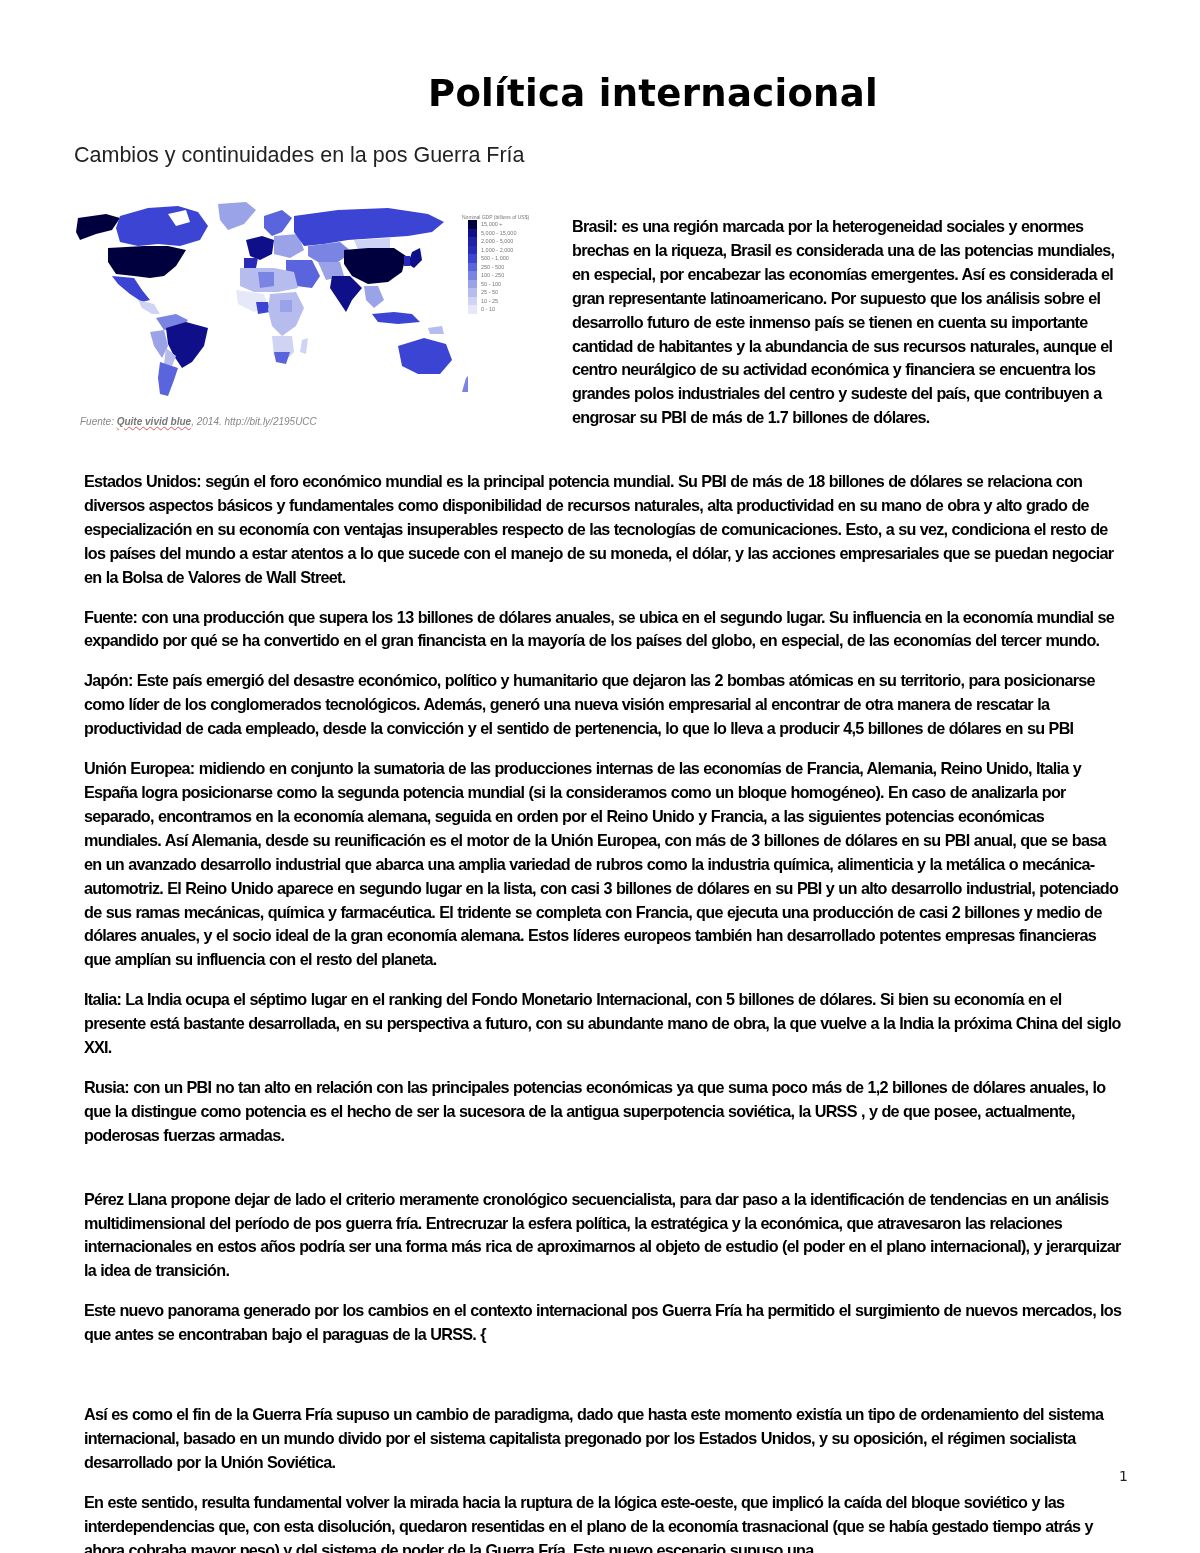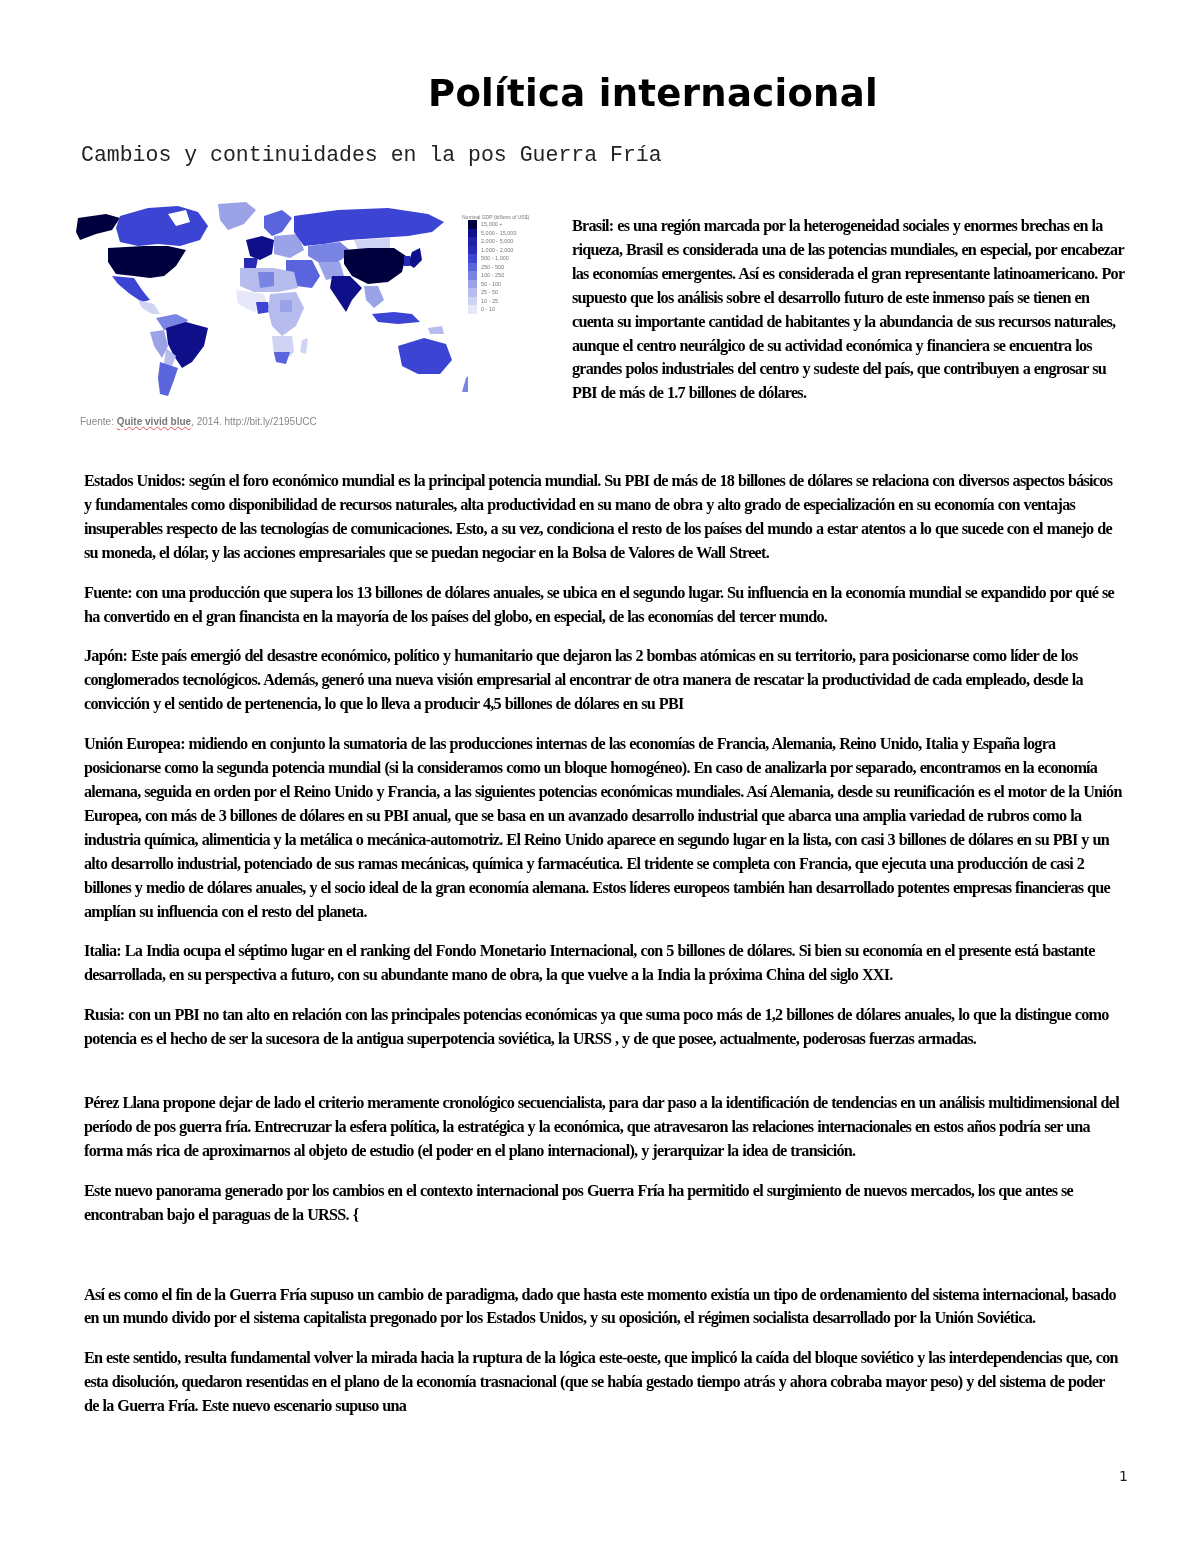--- a/index.html
+++ b/index.html
@@ -2,38 +2,38 @@
 <html><head>
 <meta charset="utf-8">
 <style>
   html, body { margin:0; padding:0; background:#ffffff; }
   body { width:1200px; height:1553px; position:relative; overflow:hidden; color:#000; }
   .page-title {
     position:absolute; left:0; width:1306px; top:72px; text-align:center;
     font-family:"DejaVu Sans", sans-serif; font-weight:bold; font-size:37px; letter-spacing:0.3px;
   }
   .subtitle {
-    position:absolute; left:81px; top:143px;
-    font-family:Liberation Mono, monospace; font-size:21.5px; color:#222;text-align:right;
+    position:absolute; left:74px; top:143px;
+    font-family:Liberation Sans, sans-serif; font-size:21.5px; color:#222;text-align:right;
   }
   .figure { position:absolute; left:68px; top:196px; width:490px; height:245px; }
   .map-svg { position:absolute; left:0; top:0; width:400px; height:205px; }
   .legend { position:absolute; left:400px; top:18px; width:90px; }
   .legend-title { font-family:"Liberation Sans", sans-serif; font-size:5px; color:#777; white-space:nowrap; margin-left:-6px; }
   .legend-row { display:flex; align-items:center; height:8.5px; }
   .legend-swatch { width:9px; height:8.5px; }
   .legend-label { font-family:"Liberation Sans", sans-serif; font-size:5.5px; color:#777; margin-left:4px; white-space:nowrap; }
   .caption {
     position:absolute; left:12px; top:220px;
-    font-family:"Liberation Sans", sans-serif; font-size:10px; color:#888; white-space:nowrap;
+    font-family:"Liberation Sans", sans-serif; font-size:10px; color:#888; white-space:nowrap;font-style:italic;
   }
   .caption b { color:#777; }
   .caption .underline { text-decoration:underline wavy #d55; }
   .body-text {
-    font-family:Liberation Serif, serif; font-weight:bold; font-size:16.2px;
+    font-family:Liberation Sans, sans-serif; font-weight:bold; font-size:16.2px;
     letter-spacing:-0.75px; word-spacing:0.5px; line-height:23.9px; color:#000;
   }
   .brasil-block { position:absolute; left:572px; top:215px; width:560px; }
   .main-block { position:absolute; left:68px; top:454px; width:1070px; }
   .main-block p { margin:16px; }
   .gap-small { height:8px; }
   .gap-large { height:24px; }
   .page-number {
     position:absolute; left:1119px; top:1468px;
     font-family:"DejaVu Sans", sans-serif; font-size:14px; color:#222;

